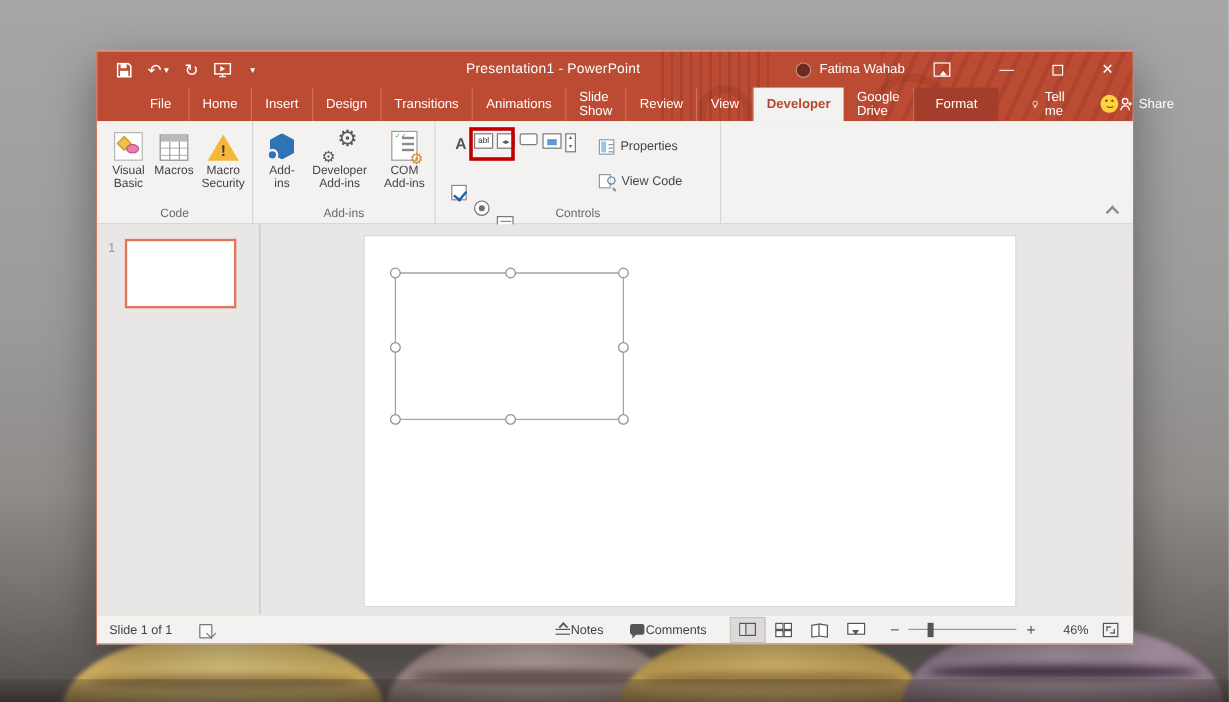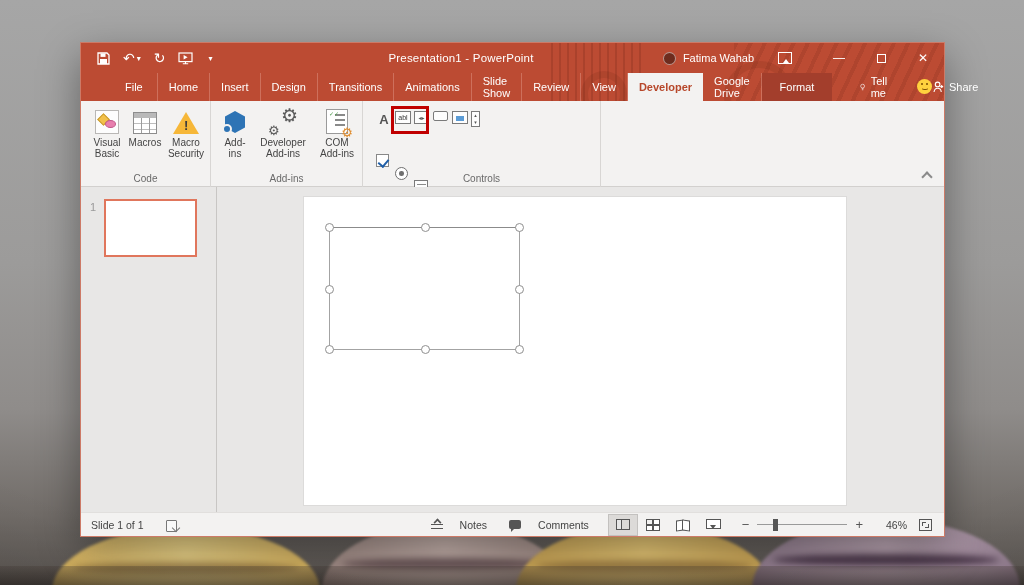--- a/index.html
+++ b/index.html
@@ -199,21 +199,21 @@
   
   .statusbar { position:absolute; left:0; bottom:0; right:0; height:24px; background:#f3f2f1;
     border-top:1px solid #e1dfdd; display:flex; align-items:center; font-size:10.5px; color:#444; }
   .sb-left { display:flex; align-items:center; gap:22px; padding-left:10px; }
   .i-proof { width:13px; height:12px; position:relative; }
   .i-proof:before { content:""; position:absolute; left:0; top:1px; width:9px; height:10px;
     border:1px solid #777; border-radius:1px; background:#f9f9f9; }
   .i-proof:after { content:""; position:absolute; right:0; bottom:0; width:5px; height:5px;
     border:solid #777; border-width:0 0 1.5px 1.5px; transform:rotate(-45deg); }
   .sb-right { position:absolute; right:0; display:flex; align-items:center; height:24px; }
-  .sb-item { display:flex; align-items:center; gap:17px; padding:0 11px; height:24px; cursor:default; }
+  .sb-item { display:flex; align-items:center; gap:1px; padding:0 11px; height:24px; cursor:default; }
   .i-notes { width:12px; height:10px; position:relative; }
   .i-notes:before { content:""; position:absolute; left:0; top:4px; width:12px; height:1.4px;
     background:#555; box-shadow:0 4px 0 #555; }
   .i-notes:after { content:""; position:absolute; left:3px; top:-1px; width:5px; height:5px;
     border:solid #555; border-width:2px 0 0 2px; transform:rotate(45deg) scale(.8); }
   .i-comment { width:12px; height:9px; background:#555; border-radius:2px; position:relative; }
   .i-comment:after { content:""; position:absolute; left:2px; bottom:-3px;
     border:3px solid transparent; border-top-color:#555; border-left-color:#555; }
   .viewbtns { display:flex; align-items:center; margin-left:8px; }
   .viewbtn { width:30px; height:22px; display:flex; align-items:center; justify-content:center; cursor:default; }
@@ -431,20 +431,34 @@
             <span>▾</span>
           </span>
         <span class="ctl r2 cx0 c-check"></span>
         <span class="ctl r2 cx1 c-option"></span>
         <span class="ctl r2 cx2 c-box c-list"></span>
         <span class="ctl r2 cx3 c-box c-combo"></span>
         <span class="ctl r2 cx4 c-hbars"></span>
         <span class="ctl r2 cx5 c-more"></span>
         <div class="hl-box"></div>
       </div>
+      <div class="sidebtns">
+        <div class="sidebtn">
+          <span class="i-props"></span>
+          <span>Properties</span>
+        </div>
+        <div class="sidebtn">
+          <span class="i-viewcode">
+              <span class="sheet"></span>
+              <span class="lens"></span>
+              <span class="handle"></span>
+            </span>
+          <span>View Code</span>
+        </div>
+      </div>
       <div class="gtitle">Controls</div>
     </div>
 
     <div class="ribbon-collapse"></div>
   </div>
 
   <div class="content">
     <div class="slide-panel">
       <span class="thumb-num">1</span>
       <div class="thumb"></div>

